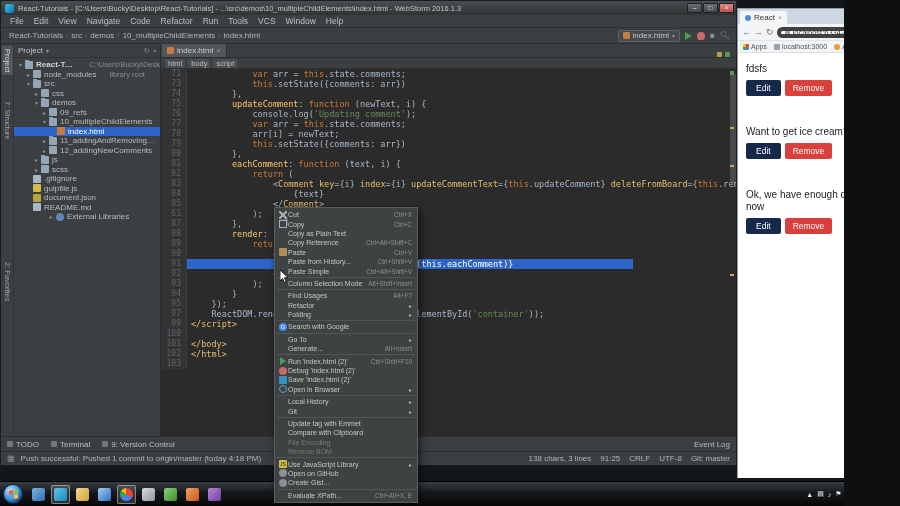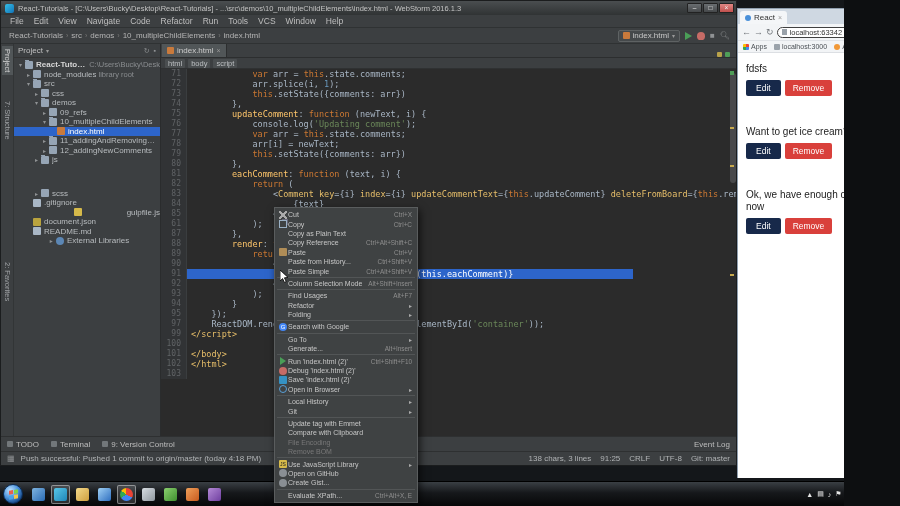--- a/index.html
+++ b/index.html
@@ -44,21 +44,21 @@
 .ticon{width:8px;height:8px;flex:none;margin:0 3px 0 1px;border-radius:1px;position:relative}
 .ticon-folder{background:#96a5b5}
 .ticon-folder::before{content:"";position:absolute;top:-2px;left:0;width:4px;height:2px;background:#96a5b5;border-radius:1px 1px 0 0}
 .ticon-html{background:#c97a3c}
 .ticon-js{background:#d6ba4a}
 .ticon-json{background:#b9a33e}
 .ticon-file{background:#a9b7c6}
 .ticon-lib{background:#5c87b5;border-radius:50%}
 .tlabel{overflow:hidden;text-overflow:ellipsis}
 .tlabel.bold{font-weight:bold;color:#d6d6d6}
-.tnote{color:#8a8d90;margin-left:2px;font-size:7.5px}
+.tnote{color:#8a8d90;margin-left:13px;font-size:7.5px}
 
 #editor{flex:1;display:flex;flex-direction:column;background:#2b2b2b;min-width:0;position:relative}
 #tabbar{height:14px;background:#3c3f41;display:flex;align-items:flex-end;border-bottom:1px solid #2c2e2f}
 #edit-tab{height:13px;background:#515658;display:flex;align-items:center;padding:0 5px;gap:3px;font-size:8px;color:#ccc;border-right:1px solid #2c2e2f;margin-left:1px}
 .html-mini{width:7px;height:7px;background:#c97a3c;border-radius:1px;flex:none}
 .tab-close::before{content:"×";color:#999;font-size:7px}
 #insp-dots{margin-left:auto;display:flex;gap:3px;padding:0 6px;align-items:center}
 .dot{width:5px;height:5px;border-radius:1px}
 .dot.y{background:#b8a24a}.dot.g{background:#4f9e58}
 #tagpath{height:11px;background:#3c3f41;border-bottom:1px solid #2f3132;display:flex;align-items:center;gap:3px;padding:0 4px}
@@ -108,21 +108,21 @@
 
 
 #browser{position:absolute;left:737px;top:8px;width:163px;height:470px;background:#cfd8e2;border:1px solid #8f9eae;border-bottom:none;display:flex;flex-direction:column;z-index:10}
 #btabs{height:15px;display:flex;align-items:flex-end;padding:1px 2px 0}
 #btab{background:#f4f6f8;border-radius:3px 3px 0 0;height:13px;display:flex;align-items:center;gap:3px;padding:0 5px;font-size:8px;color:#333}
 .favicon{width:6px;height:6px;border-radius:50%;background:#4a90d9;flex:none}
 .btab-close::before{content:"×";color:#999;font-size:7px}
 #bwinctl{margin-left:auto;font-size:6.5px;color:#46505a;display:flex;gap:3px;padding-right:2px}
 #btoolbar{height:17px;background:#f2f4f6;display:flex;align-items:center;gap:3px;padding:0 4px;border-bottom:1px solid #e0e3e7}
 .navg{color:#71767b;font-size:9px}
-#addrbar{flex:1;background:#fff;border:1px solid #404040;border-radius:7px;height:11px;display:flex;align-items:center;padding:0 4px;gap:3px;font-size:7.5px;color:#333;min-width:0;overflow:hidden}
+#addrbar{flex:1;background:#fff;border:4px solid #404040;border-radius:7px;height:11px;display:flex;align-items:center;padding:0 4px;gap:3px;font-size:7.5px;color:#333;min-width:0;overflow:hidden}
 .page-ico{width:5px;height:6px;background:#9aa2aa;flex:none}
 #bbookmarks{height:12px;background:#f2f4f6;border-bottom:1px solid #dcdfe3;display:flex;align-items:center;gap:7px;padding:0 5px;font-size:7px;color:#4a4f54}
 .bmk{display:flex;align-items:center;gap:2px;white-space:nowrap}
 .bmk-ic{width:6px;height:6px;flex:none;border-radius:1px}
 .bmk-ic.apps-grid{background:conic-gradient(#ea4335 0 25%,#4285f4 25% 50%,#34a853 50% 75%,#fbbc05 75%)}
 .bmk-ic.page{background:#9aa2aa}
 .bmk-ic.amazon{background:#f19837;border-radius:50%}
 #bcontent{flex:1;background:#fff;padding:10px 8px;overflow:hidden}
 .comment{margin-bottom:30px}
 .ctext{font-size:10px;color:#222;margin-bottom:5px;line-height:12px}
@@ -269,31 +269,31 @@
             <div class="tree-item" style="padding-left: 27px;">
               <span class="chev">▸</span>
               <span class="ticon ticon-folder"></span>
               <span class="tlabel">12_addingNewComments</span>
             </div>
             <div class="tree-item" style="padding-left: 19px;">
               <span class="chev">▸</span>
               <span class="ticon ticon-folder"></span>
               <span class="tlabel">js</span>
             </div>
-            <div class="tree-item" style="padding-left: 19px; margin-top: 24px;">
+            <div class="tree-item" style="padding-left: 19px;">
               <span class="chev">▸</span>
               <span class="ticon ticon-folder"></span>
               <span class="tlabel">scss</span>
             </div>
             <div class="tree-item" style="padding-left: 11px;">
               <span class="chev">&nbsp;</span>
               <span class="ticon ticon-file"></span>
               <span class="tlabel">.gitignore</span>
             </div>
-            <div class="tree-item" style="padding-left: 11px; justify-content: space-between;">
+            <div class="tree-item" style="padding-left: 11px;">
               <span class="chev">&nbsp;</span>
               <span class="ticon ticon-js"></span>
               <span class="tlabel">gulpfile.js</span>
             </div>
             <div class="tree-item" style="padding-left: 11px;">
               <span class="chev">&nbsp;</span>
               <span class="ticon ticon-json"></span>
               <span class="tlabel">document.json</span>
             </div>
             <div class="tree-item" style="padding-left: 11px;">
@@ -322,21 +322,20 @@
           </span>
         </div>
         <div id="tagpath">
             <span class="chip">html</span>
             <span class="chip">body</span>
             <span class="chip">script</span>
           </div>
         <div id="code">
           <div id="code-lines">
               <div class="crow"><span class="lnum">71</span><span class="ltxt"><span>            </span><span class="tk-k">var </span><span class="tk-p">arr = </span><span class="tk-k">this</span><span class="tk-p">.state.comments;</span></span></div>
-              <div class="crow"><span class="lnum">72</span><span class="ltxt"><span>            </span><span class="tk-p">arr.splice(i, </span><span class="tk-n">1</span><span class="tk-p">);</span></span></div>
               <div class="crow"><span class="lnum">73</span><span class="ltxt"><span>            </span><span class="tk-k">this</span><span class="tk-p">.setState({comments: arr})</span></span></div>
               <div class="crow"><span class="lnum">74</span><span class="ltxt"><span>        </span><span class="tk-p">},</span></span></div>
               <div class="crow"><span class="lnum">75</span><span class="ltxt"><span>        </span><span class="tk-f">updateComment</span><span class="tk-p">: </span><span class="tk-k">function </span><span class="tk-p">(newText, i) {</span></span></div>
               <div class="crow"><span class="lnum">76</span><span class="ltxt"><span>            </span><span class="tk-p">console.log(</span><span class="tk-s">'Updating comment'</span><span class="tk-p">);</span></span></div>
               <div class="crow"><span class="lnum">77</span><span class="ltxt"><span>            </span><span class="tk-k">var </span><span class="tk-p">arr = </span><span class="tk-k">this</span><span class="tk-p">.state.comments;</span></span></div>
               <div class="crow"><span class="lnum">78</span><span class="ltxt"><span>            </span><span class="tk-p">arr[i] = newText;</span></span></div>
               <div class="crow"><span class="lnum">79</span><span class="ltxt"><span>            </span><span class="tk-k">this</span><span class="tk-p">.setState({comments: arr})</span></span></div>
               <div class="crow"><span class="lnum">80</span><span class="ltxt"><span>        </span><span class="tk-p">},</span></span></div>
               <div class="crow"><span class="lnum">81</span><span class="ltxt"><span>        </span><span class="tk-f">eachComment</span><span class="tk-p">: </span><span class="tk-k">function </span><span class="tk-p">(text, i) {</span></span></div>
               <div class="crow"><span class="lnum">82</span><span class="ltxt"><span>            </span><span class="tk-k">return</span><span class="tk-p"> (</span></span></div>

